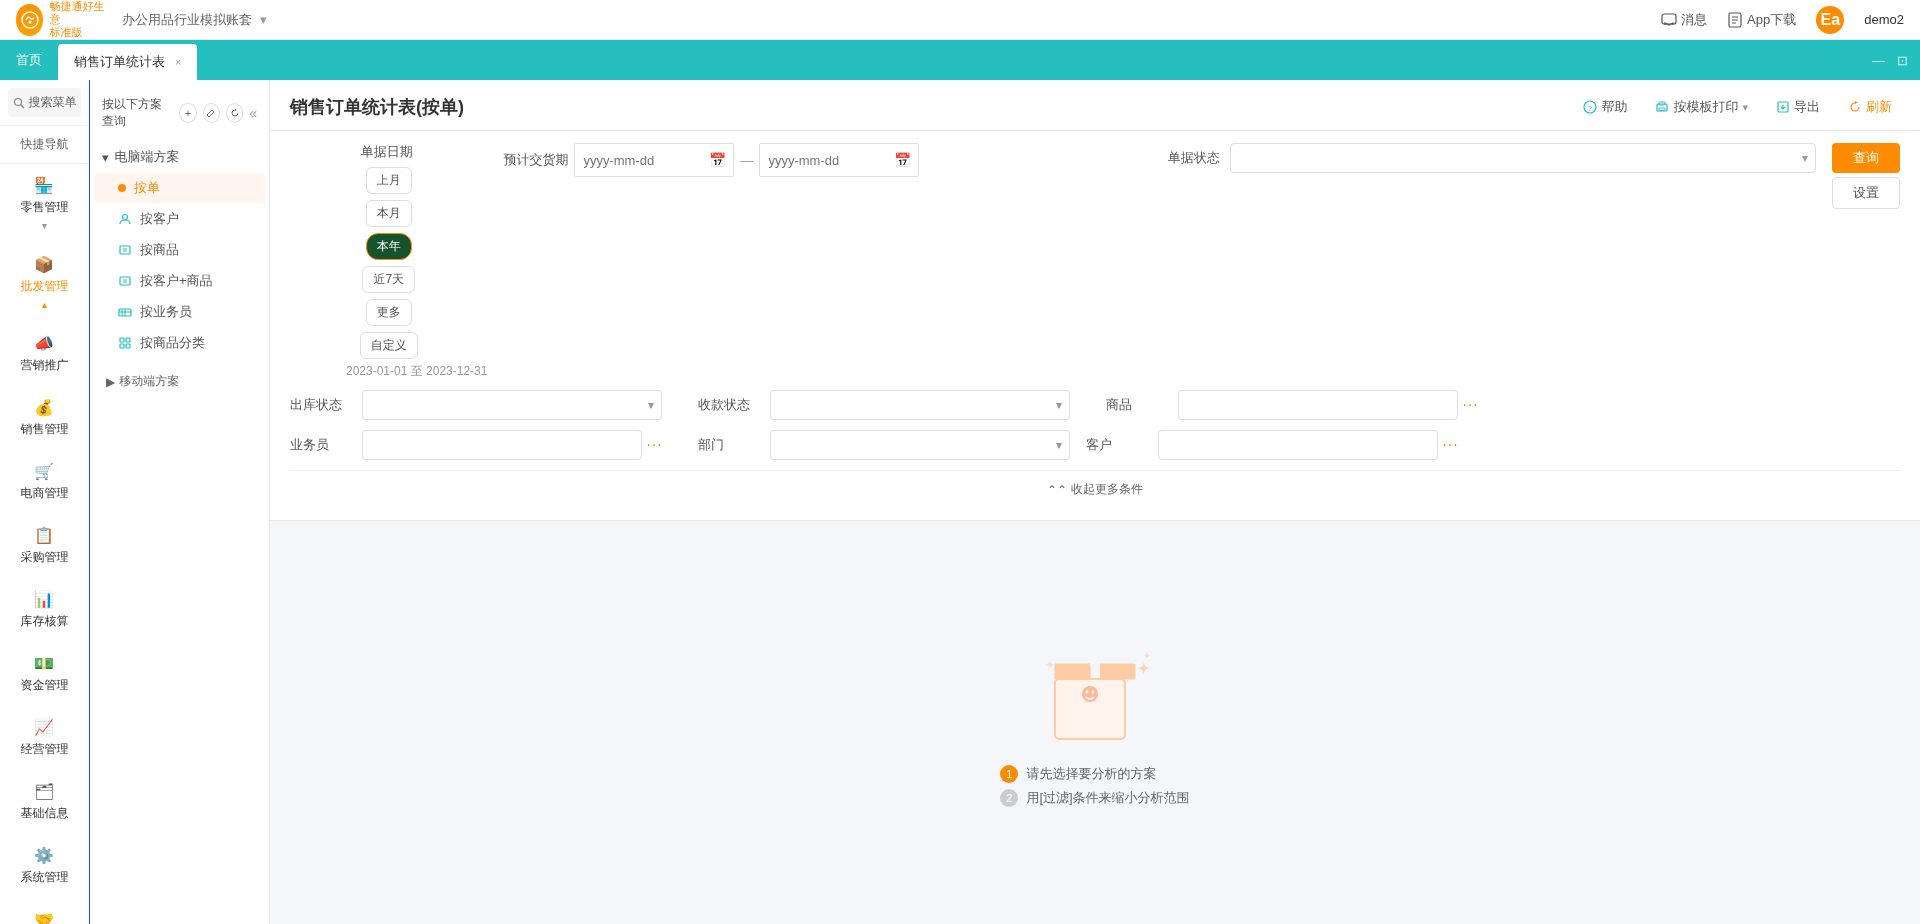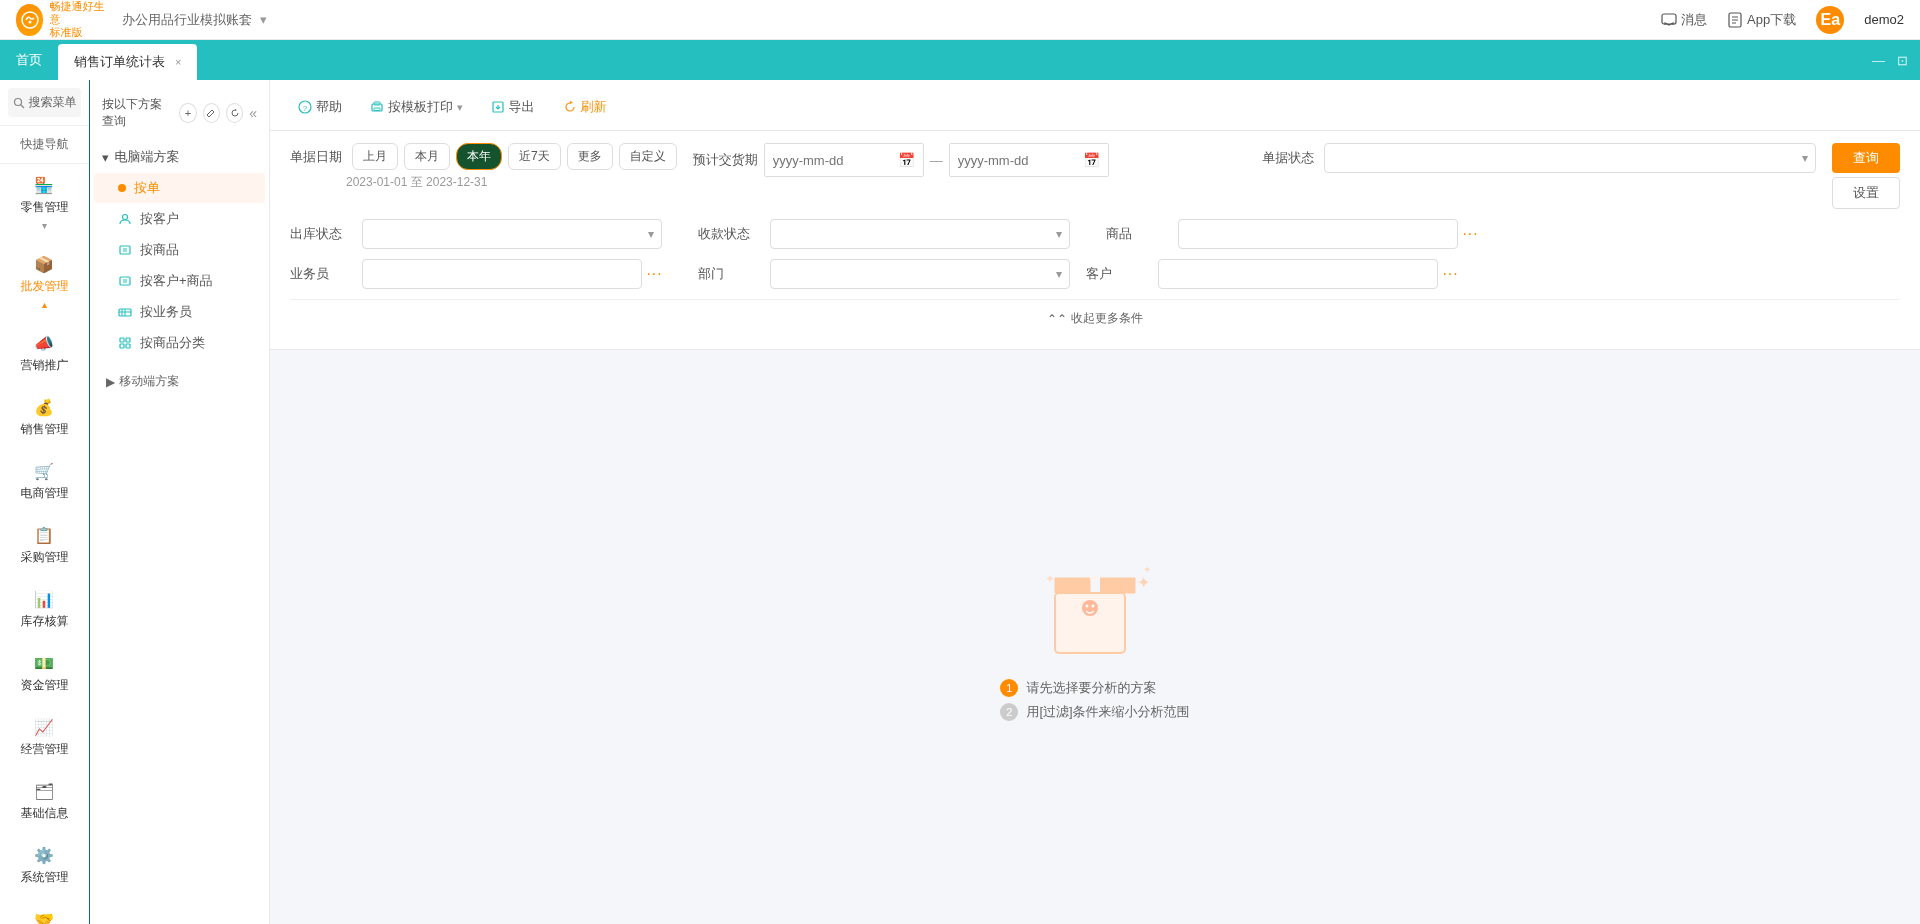--- a/index.html
+++ b/index.html
@@ -308,20 +308,21 @@
         <div class="scheme-sub-header">
           <span>▶</span>
           <span>移动端方案</span>
         </div>
       </div>
     </div>
 
     <div class="right-content">
 
       <div class="page-header">
+        <span class="page-title">销售订单统计表(按单)</span>
         <div class="header-actions">
           <div class="header-action-btn">
             <svg width="14" height="14" viewBox="0 0 14 14">
                 <circle cx="7" cy="7" r="6" fill="none" stroke="#26bfbf" stroke-width="1.2"></circle>
                 <text x="7" y="10.5" text-anchor="middle" font-size="8" fill="#26bfbf">?</text>
               </svg>
             <span>帮助</span>
           </div>
           <div class="header-action-btn">
             <svg width="14" height="14" viewBox="0 0 14 14">
@@ -348,21 +349,21 @@
             <span style="color:#ff8c00;">刷新</span>
           </div>
         </div>
       </div>
 
       <div class="filter-area">
 
         <div style="display:flex;align-items:flex-start;gap:16px;margin-bottom:10px;">
 
           <div style="display:flex;flex-direction:column;gap:4px;">
-            <div style="display:flex;align-items:center;gap:6px;">
+            <div style="display:flex;align-items:center;gap:6px;flex-direction:column;">
               <span class="filter-label">单据日期</span>
               <button class="date-btn">上月</button>
               <button class="date-btn">本月</button>
               <button class="date-btn active">本年</button>
               <button class="date-btn">近7天</button>
               <button class="date-btn">更多</button>
               <button class="date-btn">自定义</button>
             </div>
             <div style="padding-left:56px;">
               <span style="font-size:12px;color:#999;">2023-01-01 至 2023-12-31</span>

